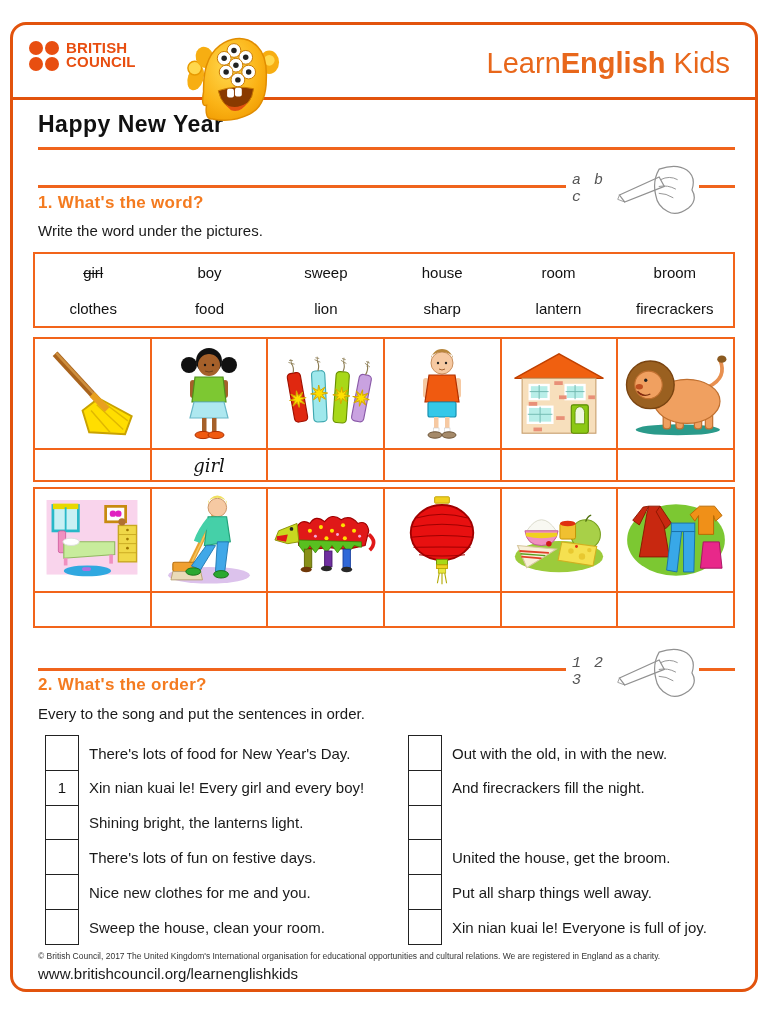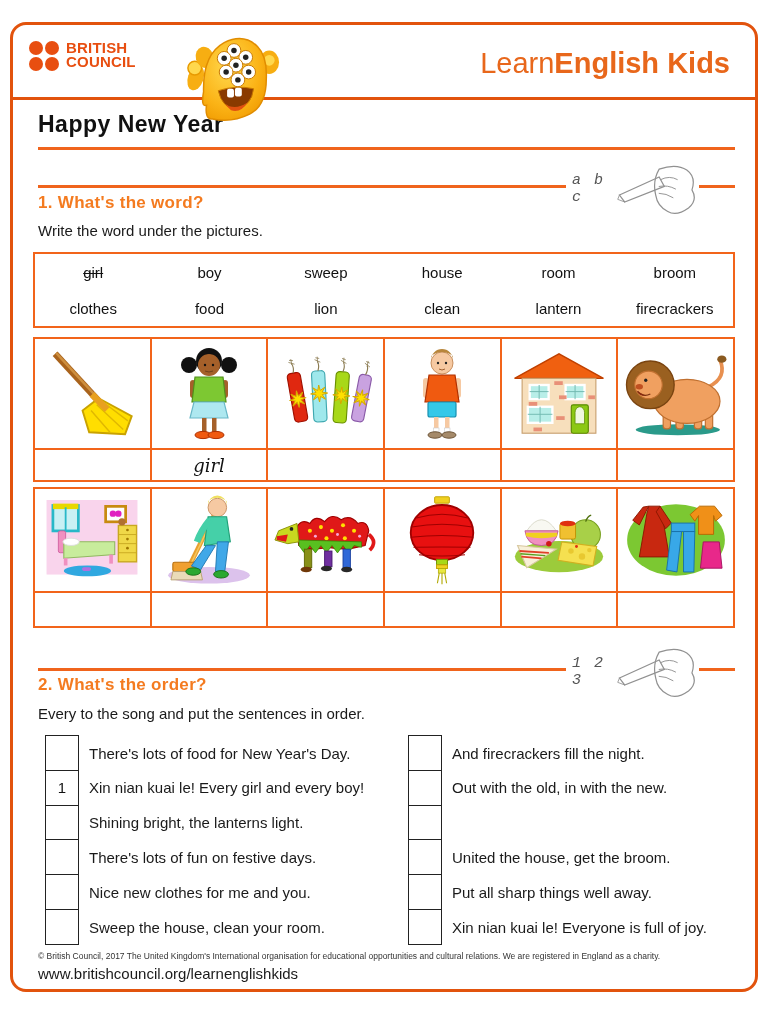--- a/index.html
+++ b/index.html
@@ -11,21 +11,21 @@
   
   .header { position:absolute; left:0; top:0; width:100%; height:75px; border-bottom:3px solid #E2530D; border-radius:13px 13px 0 0; }
   .bc-logo { position:absolute; left:16px; top:16px; display:flex; align-items:flex-start; gap:7px; }
   .bc-dots { display:grid; grid-template-columns:14px 14px; grid-template-rows:14px 14px; gap:2px; }
   .bc-dots span { width:14px; height:14px; border-radius:50%; background:#E84E10; }
   .bc-text { color:#E84E10; font-weight:bold; font-size:15px; line-height:0.95; letter-spacing:0.2px; }
   .mascot { position:absolute; left:170px; top:0px; z-index:5; }
   .brand { position:absolute; right:25px; top:22px; font-size:29px; color:#E8671B; }
   .brand .b-learn { font-weight:300; }
   .brand .b-english { font-weight:bold; }
-  .brand .b-kids { font-weight:700; }
+  .brand .b-kids { font-weight:400; }
   
   .page-title { position:absolute; left:25px; top:86px; font-size:23px; font-weight:bold; color:#111; letter-spacing:0.5px; }
   .title-line { position:absolute; left:25px; top:122px; width:697px; height:2.5px; background:#F0641C; }
   
   .sec-div { position:absolute; left:25px; width:697px; height:50px; }
   .sec-div .line1 { position:absolute; left:0; top:15px; width:528px; height:2.5px; background:#F0641C; }
   .sec-div .line2 { position:absolute; right:0; top:15px; width:36px; height:2.5px; background:#F0641C; }
   .sec-div .annot { position:absolute; left:534px; top:2px; width:44px; font-family:Liberation Mono, monospace; font-style:italic; font-size:15px; color:#555; letter-spacing:2px; }
   .sec-div .hand { position:absolute; left:578px; top:-8px; }
   .sec-heading { position:absolute; left:25px; font-size:17px; font-weight:bold; color:#F47B20; letter-spacing:0.3px; }
@@ -140,21 +140,21 @@
   <div class="word-box">
     <span class="w struck">girl</span>
     <span class="w">boy</span>
     <span class="w">sweep</span>
     <span class="w">house</span>
     <span class="w">room</span>
     <span class="w">broom</span>
     <span class="w">clothes</span>
     <span class="w">food</span>
     <span class="w">lion</span>
-    <span class="w">clean</span>
+    <span class="w">sharp</span>
     <span class="w">lantern</span>
     <span class="w">firecrackers</span>
   </div>
 
   <div class="pic-grid g1">
     <div class="cell">
       <svg viewBox="0 0 110 100" width="104" height="95">
         <line x1="16" y1="8" x2="62" y2="58" stroke="#A9631C" stroke-width="7"></line>
         <line x1="17" y1="7" x2="62" y2="56" stroke="#CE8F3E" stroke-width="2.5"></line>
         <polygon points="62,55 97,74 90,93 52,91 45,68" fill="#FFDE00" stroke="#C9A200" stroke-width="2"></polygon>
@@ -482,25 +482,25 @@
     </div>
     <div class="order-row">
       <div class="order-box"></div>
       <span class="order-text">Sweep the house, clean your room.</span>
     </div>
   </div>
 
   <div class="order-col right">
     <div class="order-row">
       <div class="order-box"></div>
+      <span class="order-text">Out with the old, in with the new.</span>
+    </div>
+    <div class="order-row">
+      <div class="order-box"></div>
       <span class="order-text">And firecrackers fill the night.</span>
-    </div>
-    <div class="order-row">
-      <div class="order-box"></div>
-      <span class="order-text">Out with the old, in with the new.</span>
     </div>
     <div class="order-row">
       <div class="order-box"></div>
     </div>
     <div class="order-row">
       <div class="order-box"></div>
       <span class="order-text">United the house, get the broom.</span>
     </div>
     <div class="order-row">
       <div class="order-box"></div>

